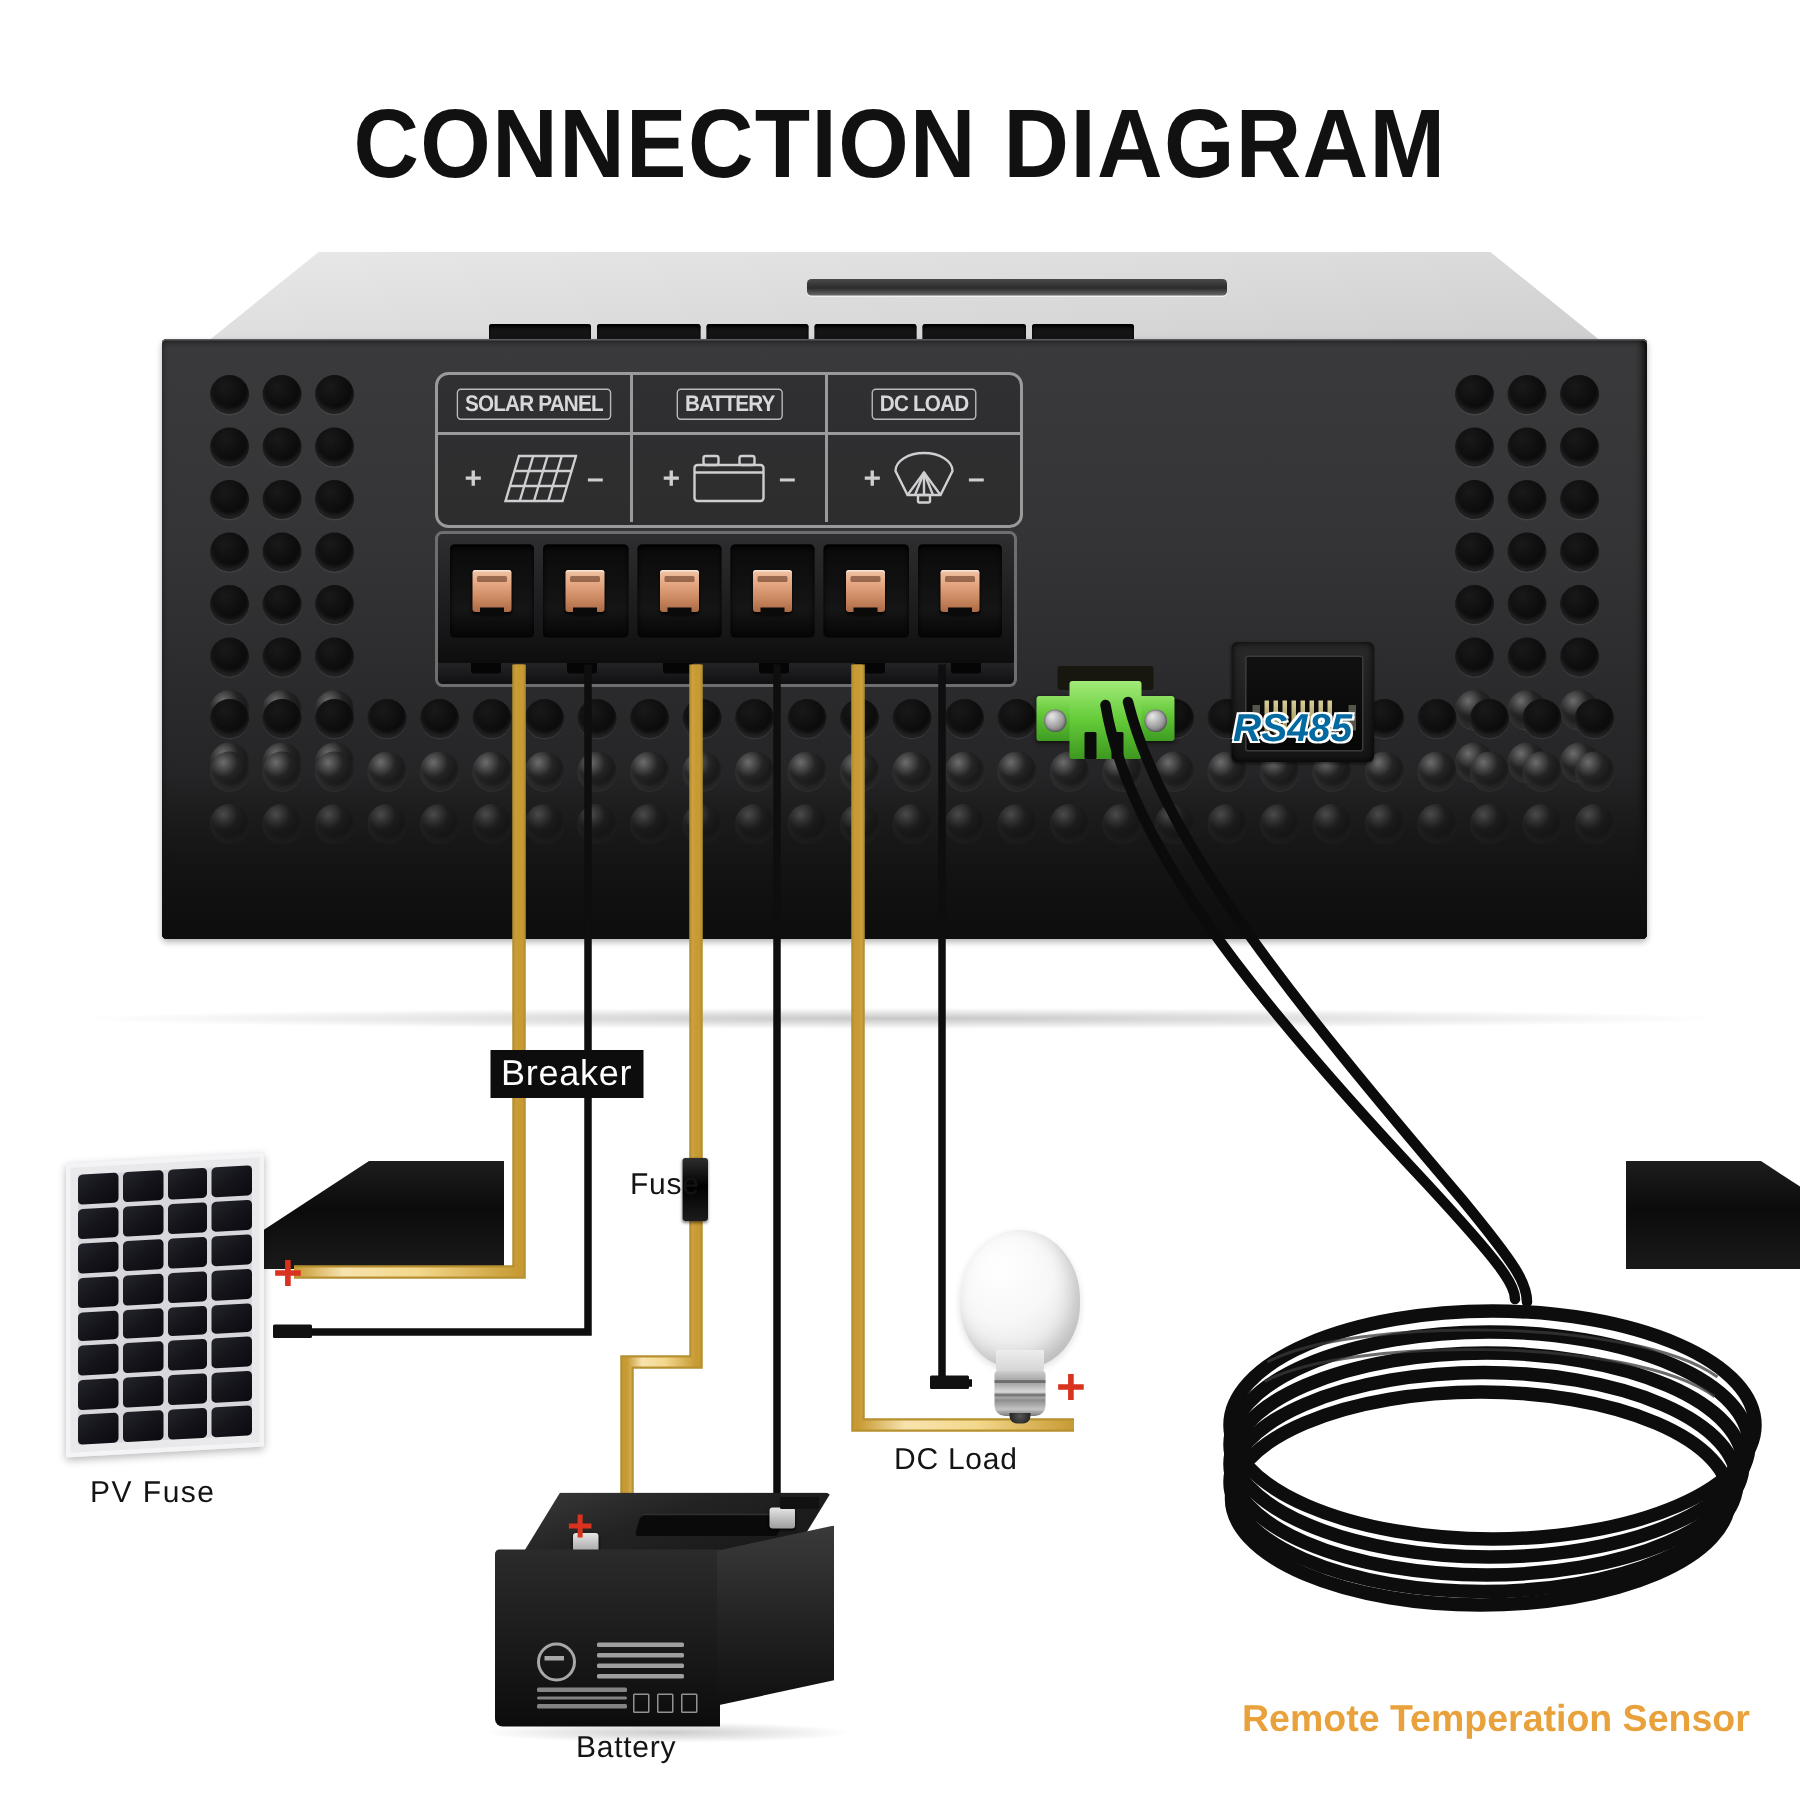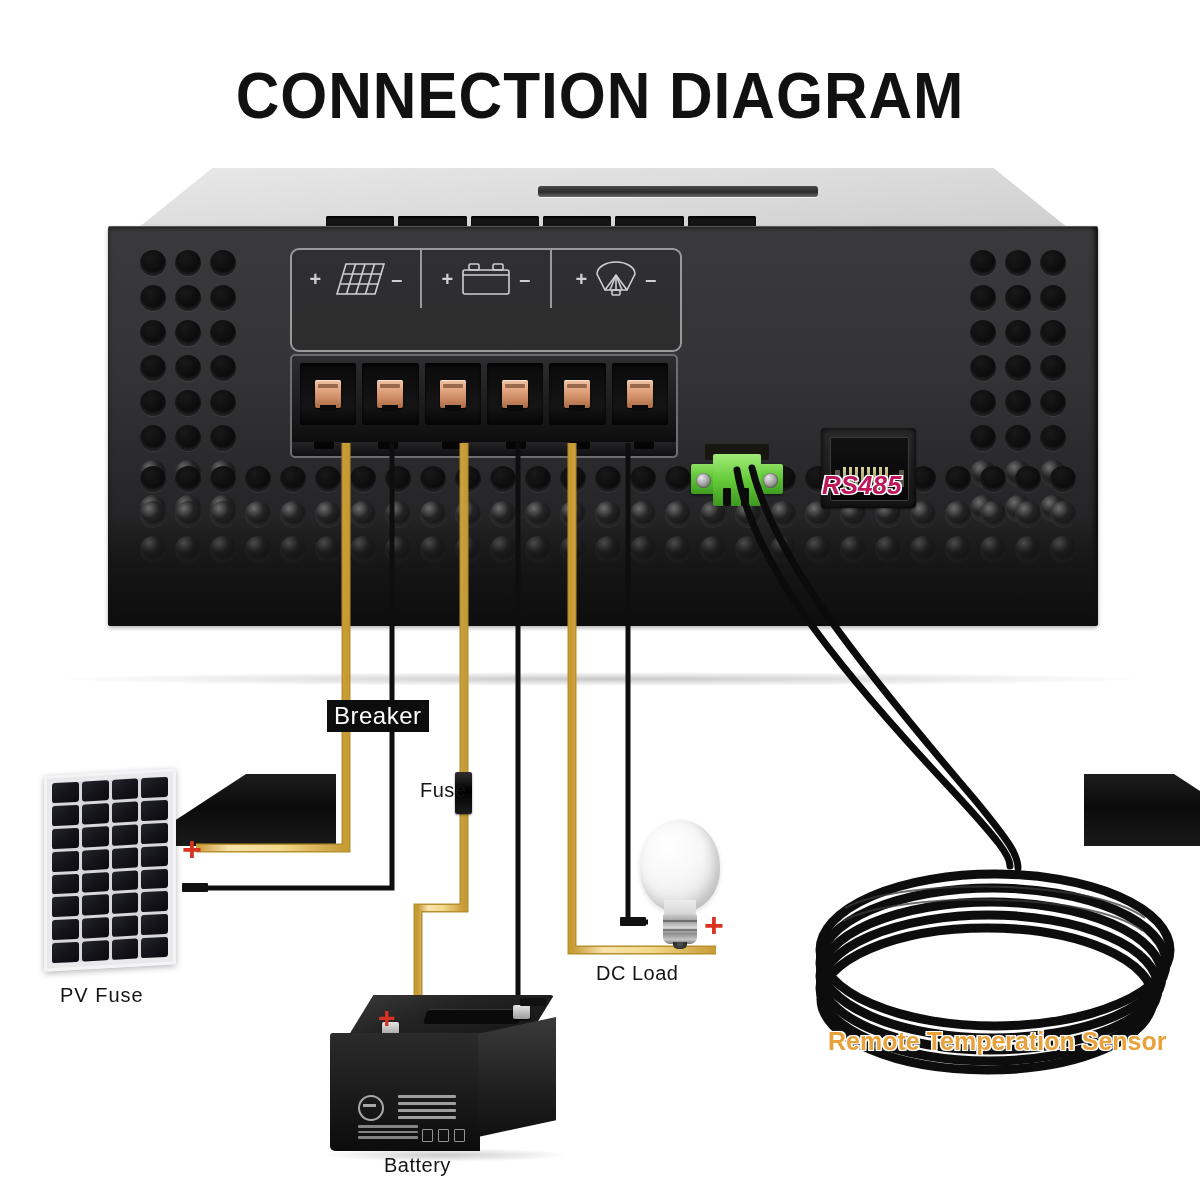--- a/index.html
+++ b/index.html
@@ -186,21 +186,21 @@
   .rj45-pins{position:absolute;left:12px;bottom:11px;display:flex;gap:3px;}
   .rj45-pins i{display:block;width:3px;height:22px;background:linear-gradient(180deg,#d9cf9a,#8a7f46);}
   .rj45-tab{position:absolute;left:4px;bottom:13px;width:5px;height:17px;background:#55554a;}
   .rj45-tab.r{left:auto;right:4px;}
 
   
   .rs485-cap{
     position:absolute;left:818px;top:470px;
     font-family:"Liberation Sans", sans-serif;
     font-style:italic;
-    color:#be185d;
+    color:#0369a1;
     text-shadow:
       -1.4px -1.4px 0 #fff, 1.4px -1.4px 0 #fff,
       -1.4px  1.4px 0 #fff, 1.4px  1.4px 0 #fff,
       0 0 2px #fff;
     line-height:1.18;
     white-space:nowrap;
   }
   .rs485-cap .l1{font-size:26px;font-weight:bold;display:block;margin-left:4px;}
   .rs485-cap .l2{font-size:25px;font-weight:bold;display:block;margin-left:-12px;}
 
@@ -347,21 +347,21 @@
   .bulb-base:after{
     content:"";position:absolute;left:0;top:15px;width:100%;height:2px;background:rgba(60,60,60,.5);
   }
   .bulb-tip{
     position:absolute;left:33px;top:122px;width:14px;height:7px;
     background:radial-gradient(circle at 50% 30%,#555,#1a1a1a);
     border-radius:0 0 5px 5px;
   }
 
   #lbl-remote{
-    position:absolute;left:828px;top:1027px;
+    position:absolute;left:828px;top:1132px;
     font-family:"Liberation Sans", sans-serif;
     font-weight:bold;font-size:25px;
     color:#e9a23b;
     text-shadow:
       -1.4px -1.4px 0 #fff, 1.4px -1.4px 0 #fff,
       -1.4px  1.4px 0 #fff, 1.4px  1.4px 0 #fff,
       0 0 2px #fff;
     white-space:nowrap;
   }
 </style>
@@ -519,20 +519,31 @@
           <div class="hole shine"></div>
           <div class="hole shine"></div>
           <div class="hole shine"></div>
           <div class="hole shine"></div>
           <div class="hole shine"></div>
           <div class="hole shine"></div>
           <div class="hole shine"></div>
         </div>
 
       <div class="term-panel">
+        <div class="term-head">
+          <div class="cell">
+            <span class="cap">SOLAR PANEL</span>
+          </div>
+          <div class="cell">
+            <span class="cap">BATTERY</span>
+          </div>
+          <div class="cell">
+            <span class="cap">DC LOAD</span>
+          </div>
+        </div>
         <div class="term-icons">
 
           <div class="cell">
             <span class="pm">+</span>
             <svg class="ico" width="58" height="36" viewBox="0 0 58 36">
               <g stroke="#cfcfd1" stroke-width="1.6" fill="none">
                 <path d="M10 33 L19 3 L57 3 L48 33 Z"></path>
                 <path d="M16.5 13 L54.5 13"></path>
                   <path d="M13.5 23 L51.5 23"></path>
                 <path d="M28.5 3 L19.5 33"></path>

